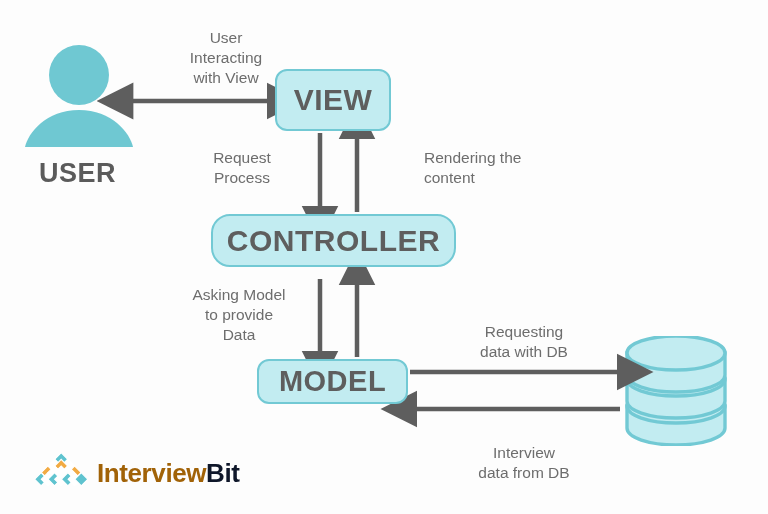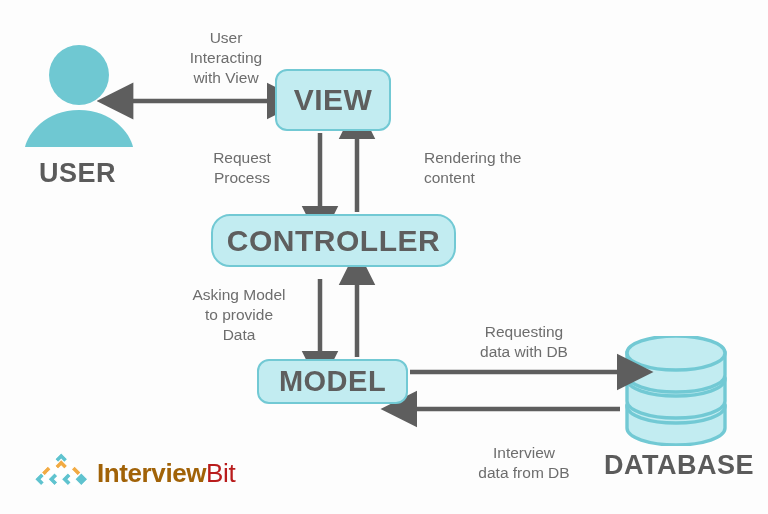--- a/index.html
+++ b/index.html
@@ -113,21 +113,21 @@
     align-items: center;
   }
   #logo-mark { width: 54px; height: 40px; flex: none; }
   #logo-text {
     margin-left: 9px;
     font-size: 26px;
     letter-spacing: -0.4px;
     white-space: nowrap;
   }
   #logo-text .lt-a { color: #a16207; font-weight: bold; }
-  #logo-text .lt-b { color: #b91c1c; font-weight: normal; }
+  #logo-text .lt-b { color: #0f172a; font-weight: bold; }
 </style>
 </head>
 <body>
 
 <div id="canvas">
 
   <svg id="arrows" viewBox="0 0 768 514" xmlns="http://www.w3.org/2000/svg">
     <defs>
       <marker id="ah-r" markerWidth="9" markerHeight="9" refX="1.2" refY="4.5" orient="auto" markerUnits="strokeWidth">
         <path d="M0,0.4 L8.2,4.5 L0,8.6 z" fill="#5e5e5e"></path>
@@ -192,21 +192,20 @@
       <ellipse cx="54" cy="70" rx="49" ry="17"></ellipse>
 
       <path d="M5 43 L5 65 A49 17 0 0 0 103 65 L103 43 Z"></path>
       <ellipse cx="54" cy="43" rx="49" ry="17"></ellipse>
 
       <path d="M5 17 L5 39 A49 17 0 0 0 103 39 L103 17 Z"></path>
       <ellipse cx="54" cy="17" rx="49" ry="17"></ellipse>
     </g>
   </svg>
 
-  <div class="entity-caption" id="caption-database">DATABASE</div>
 
   <div class="flow-text ta-center" id="lbl-user-interacting">User
 Interacting
 with View</div>
 
   <div class="flow-text ta-right" id="lbl-request-process">Request
 Process</div>
 
   <div class="flow-text ta-left" id="lbl-rendering">Rendering the
 content</div>

